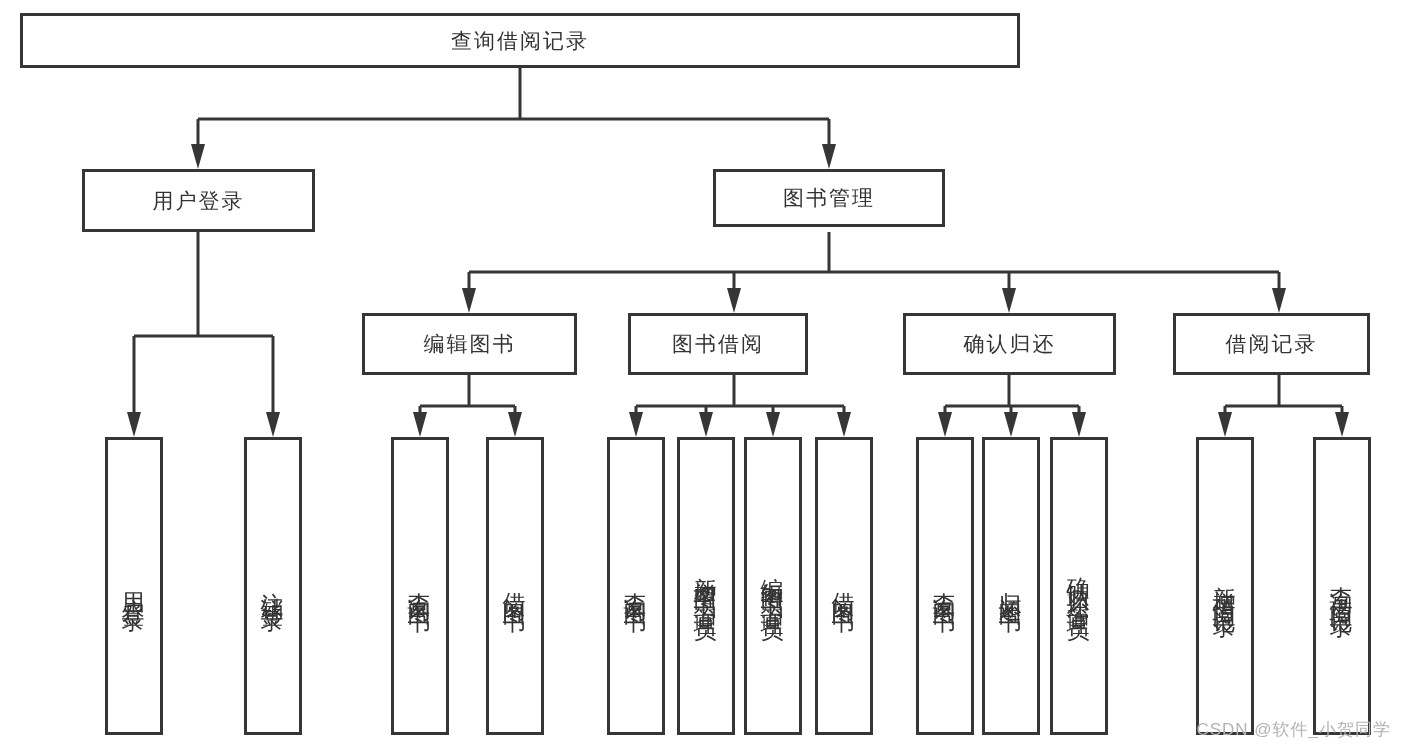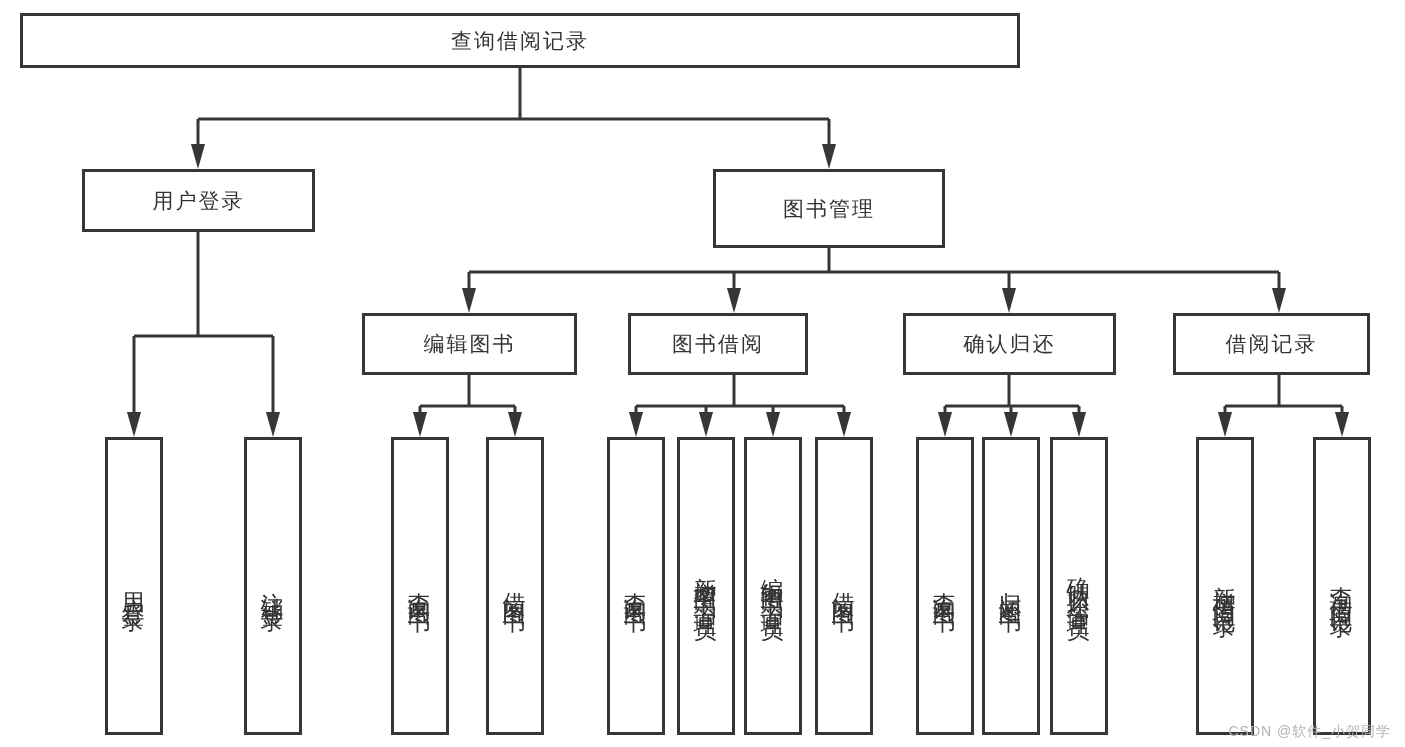--- a/index.html
+++ b/index.html
@@ -14,21 +14,21 @@
     color:#333333;white-space:nowrap;
   }
   .hbox{font-size:21px;letter-spacing:2px;}
   .leaf{
     top:437px;width:58px;height:298px;
     writing-mode:vertical-rl;text-orientation:mixed;
     font-size:23px;letter-spacing:6px;white-space:normal;
   }
   .watermark{
     position:absolute;right:14px;bottom:6px;
-    font-size:14px;letter-spacing:1px;color:#b3b3b3;
+    font-size:17px;letter-spacing:1px;color:#b3b3b3;
   }
 </style>
 </head>
 <body>
 
 <div class="canvas">
 
   <svg class="wires" viewBox="0 0 1405 747" xmlns="http://www.w3.org/2000/svg">
     <g stroke="#363636" stroke-width="3" fill="none">
       <path d="M520 68 V119 M198 119 H829 M198 119 V146 M829 119 V146"></path>
@@ -58,21 +58,21 @@
       <polygon points="1004,412 1018,412 1011,437"></polygon>
       <polygon points="1072,412 1086,412 1079,437"></polygon>
       <polygon points="1218,412 1232,412 1225,437"></polygon>
       <polygon points="1335,412 1349,412 1342,437"></polygon>
     </g>
   </svg>
 
   <div class="box hbox" style="left:20px;top:13px;width:1000px;height:55px">查询借阅记录</div>
 
   <div class="box hbox" style="left:82px;top:169px;width:233px;height:63px">用户登录</div>
-  <div class="box hbox" style="left:713px;top:169px;width:232px;height:79px">图书管理</div>
+  <div class="box hbox" style="left:713px;top:169px;width:232px;height:58px">图书管理</div>
 
   <div class="box hbox" style="left:362px;top:313px;width:215px;height:62px">编辑图书</div>
   <div class="box hbox" style="left:628px;top:313px;width:180px;height:62px">图书借阅</div>
   <div class="box hbox" style="left:903px;top:313px;width:213px;height:62px">确认归还</div>
   <div class="box hbox" style="left:1173px;top:313px;width:197px;height:62px">借阅记录</div>
 
   <div class="box leaf" style="left:105px">用户登录</div>
   <div class="box leaf" style="left:244px">注销登录</div>
 
   <div class="box leaf" style="left:391px">查询图书</div>

